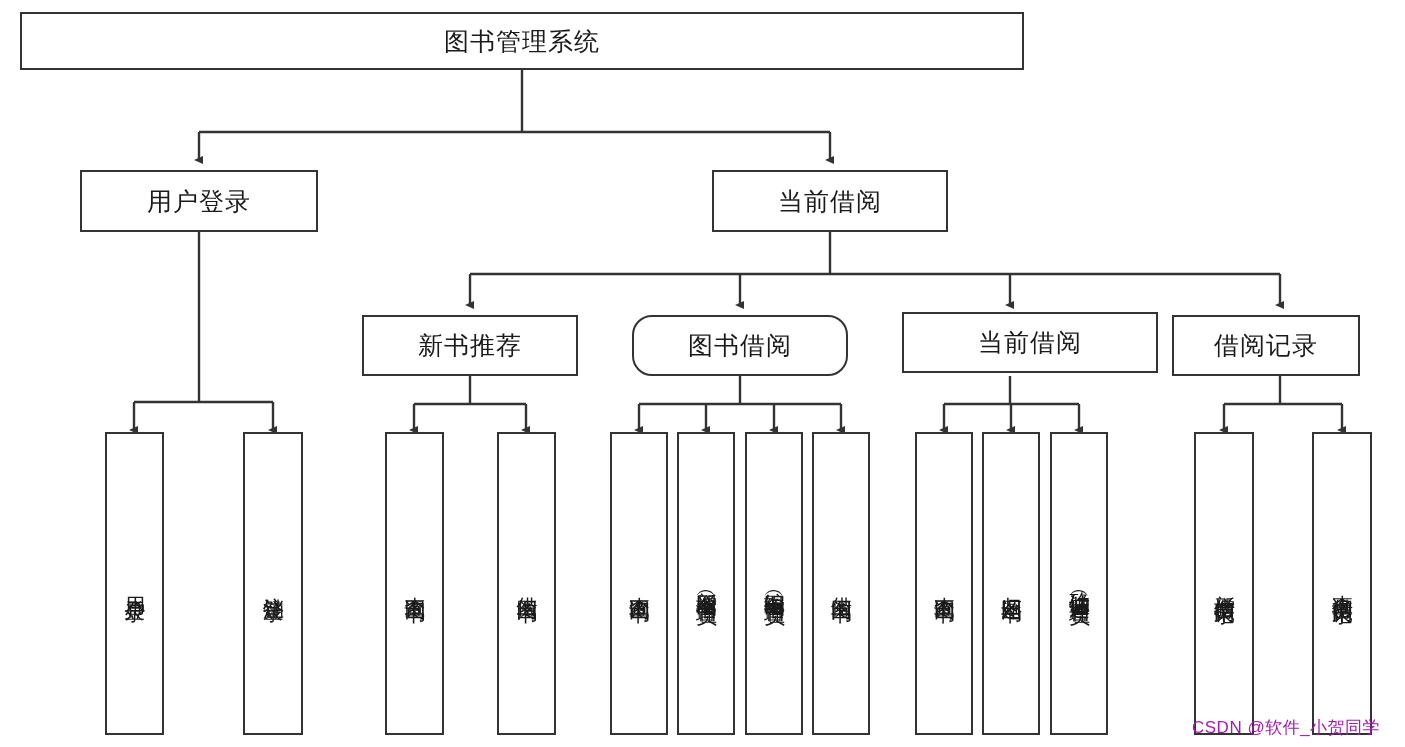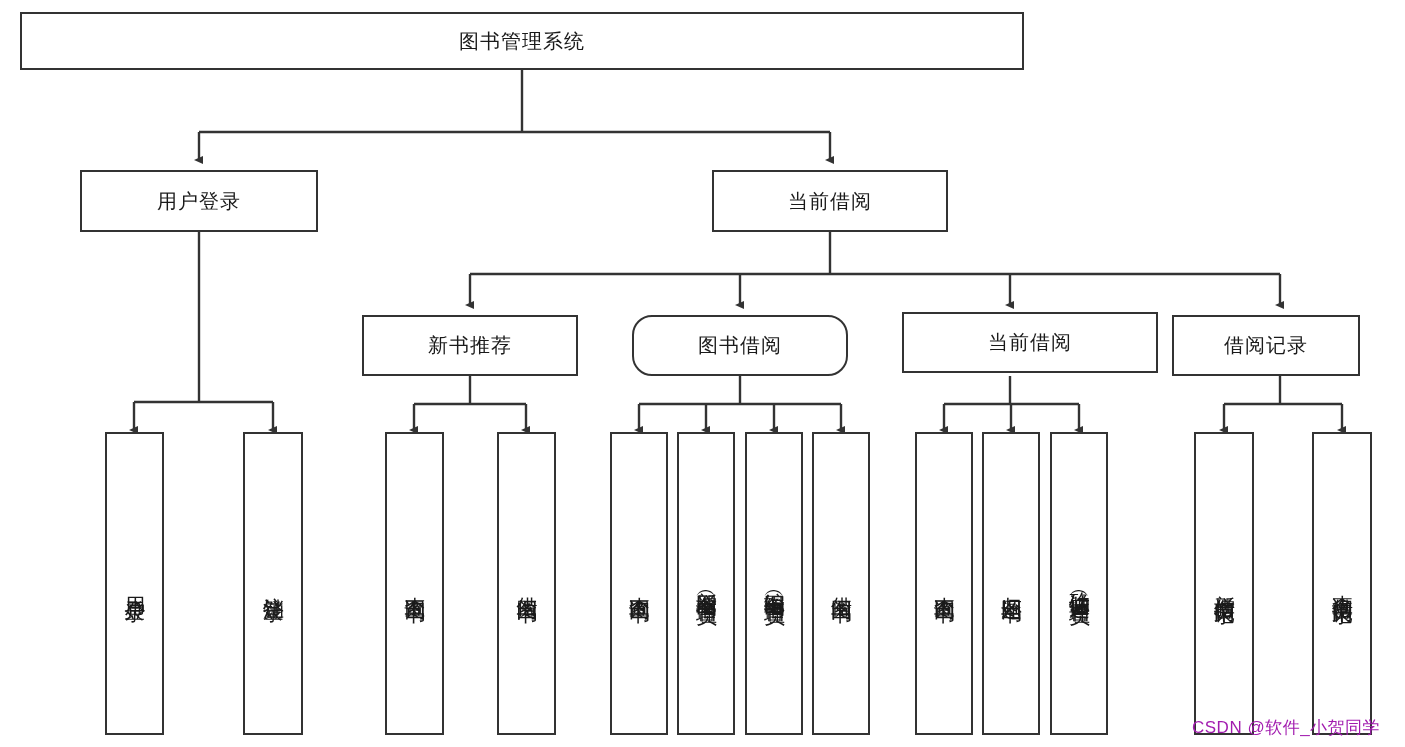--- a/index.html
+++ b/index.html
@@ -21,21 +21,21 @@
     position: absolute;
     box-sizing: border-box;
     border: 2px solid #333333;
     background: #ffffff;
     display: flex;
     align-items: center;
     justify-content: center;
     color: #1a1a1a;
   }
   .node.horiz {
-    font-size: 20px;
+    font-size: 25px;
     letter-spacing: 1px;
   }
   .node.vert {
     writing-mode: vertical-rl;
     text-orientation: upright;
     font-size: 21px;
     line-height: 1.18;
     letter-spacing: 2px;
     padding: 4px 0;
     text-align: center;

